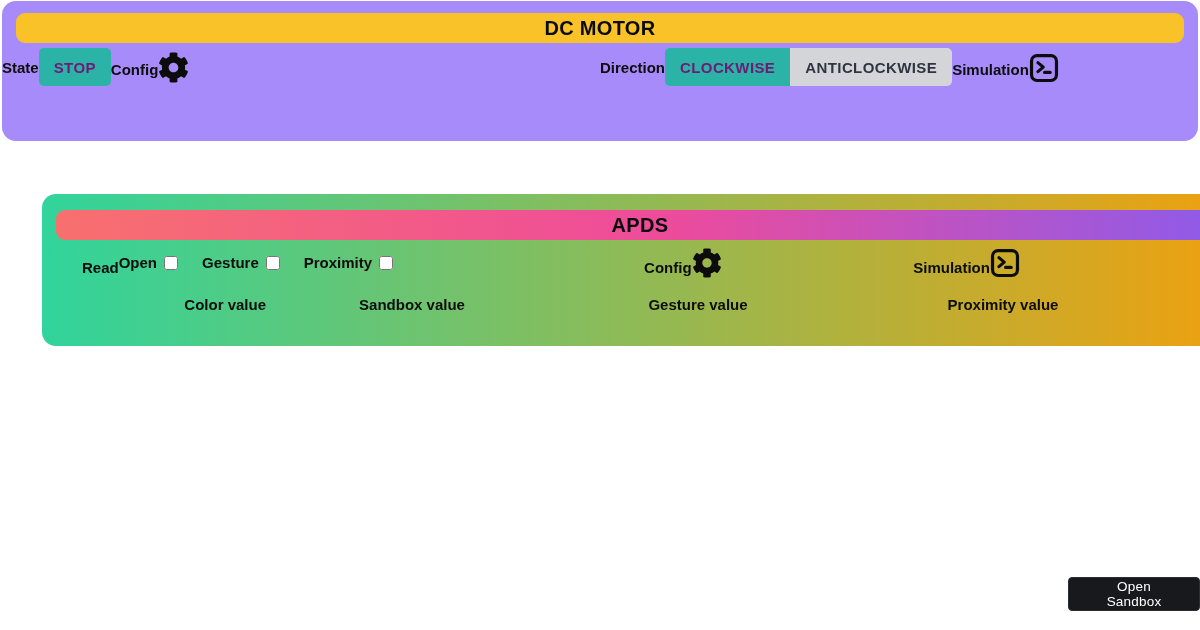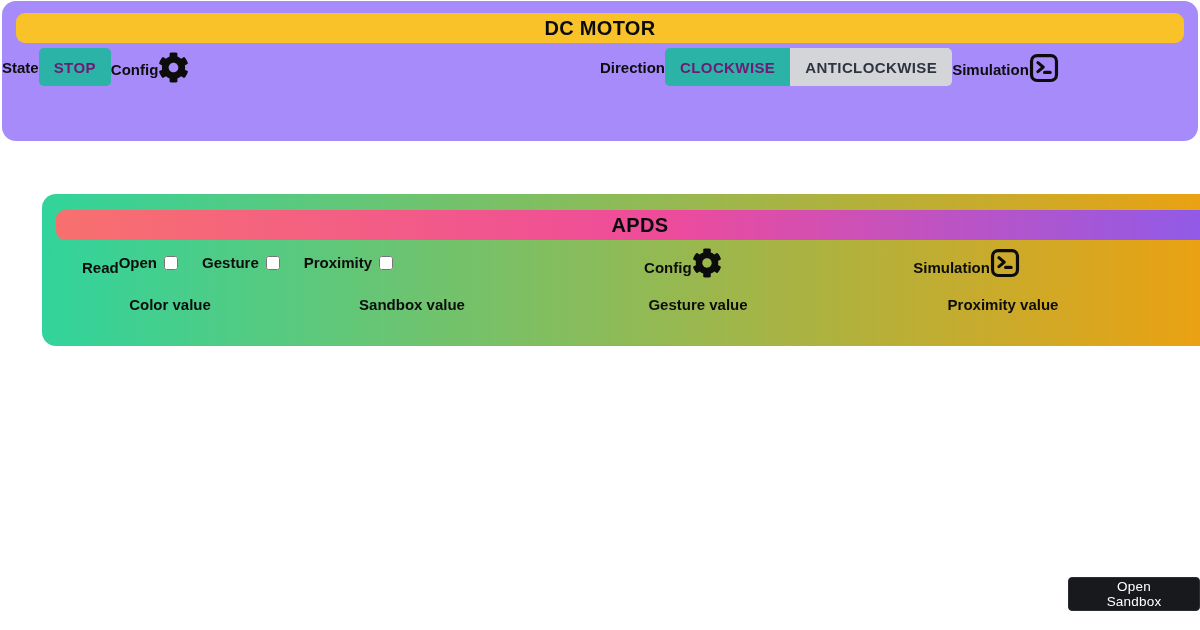--- a/index.html
+++ b/index.html
@@ -73,21 +73,21 @@
     width: 14px; height: 14px; margin: 0 0 0 7px; cursor: pointer;
   }
 
   .values-row {
     display: grid;
     grid-template-columns: 224px 292px 280px 330px;
     margin-top: 18px;
     font-size: 15px; font-weight: 700; color: #0d0d0d;
   }
   .value-label { text-align: center; }
-  .value-label:first-child { text-align: center; padding-left: 32px; }
+  .value-label:first-child { text-align: right; padding-left: 32px; }
 
   .sandbox-btn {
     position: absolute;
     left: 1068px; top: 577px;
     height: 34px; padding: 0 30px;
     background: #17191d; color: #ffffff;
     border: 1px solid #2a2d31; border-radius: 4px;
     font-family: inherit; font-size: 13.5px; letter-spacing: .2px;
     display: flex; align-items: center; justify-content: center;
     cursor: pointer;

